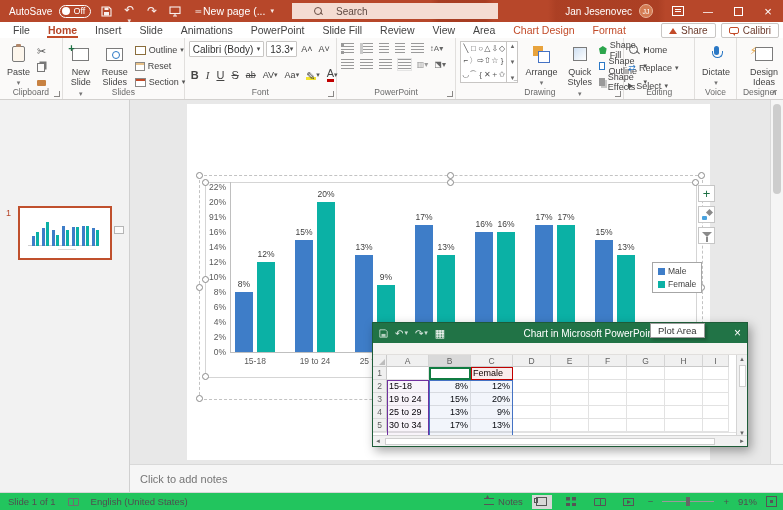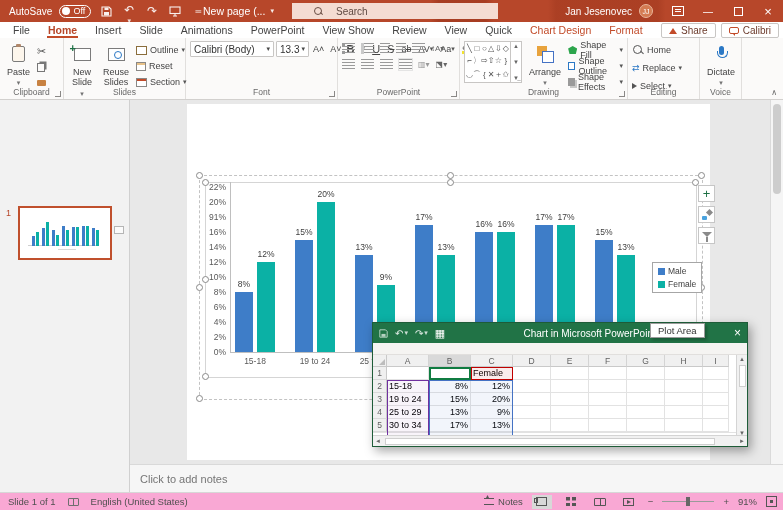--- a/index.html
+++ b/index.html
@@ -140,21 +140,21 @@
   .hscroll { position:absolute; left:0; bottom:0; width:374px; height:11px; background:#F1F1F1; border-top:1px solid #D4D4D4; display:flex; align-items:center; justify-content:space-between; font-size:6px; color:#666; padding:0 2px; }
   .hthumb { position:absolute; left:12px; top:2px; width:330px; height:7px; background:#fff; border:1px solid #CFCFCF; }
   .vsb { position:absolute; right:0; top:0; width:11px; height:82px; background:#F1F1F1; border-left:1px solid #D4D4D4; font-size:6px; color:#666; }
   .vsb .up { position:absolute; top:1px; left:0; right:0; text-align:center; }
   .vsb .dn { position:absolute; bottom:1px; left:0; right:0; text-align:center; }
   .vsb .vthumb { position:absolute; left:1.5px; top:10px; width:7px; height:22px; background:#fff; border:1px solid #CFCFCF; }
   .tooltip { position:absolute; left:650px; top:323px; background:#fff; border:1px solid #9b9b9b; box-shadow:2px 2px 3px rgba(0,0,0,.25); font-size:9.5px; color:#333; padding:1px 7px; z-index:30; }
 
   
   .notes { position:absolute; left:130px; top:464px; width:653px; height:28px; background:#F6F6F6; border-top:1px solid #D9D9D9; display:flex; align-items:center; padding-left:10px; color:#767676; font-size:11px; }
-  .statusbar { position:absolute; left:0; top:492px; width:783px; height:18px; background:#f9a8d4; border-top:1px solid #D7D7D7; display:flex; align-items:center; font-size:9.5px; color:#4f4f4f; }
+  .statusbar { position:absolute; left:0; top:492px; width:783px; height:18px; background:#22c55e; border-top:1px solid #D7D7D7; display:flex; align-items:center; font-size:9.5px; color:#4f4f4f; }
   .sb-left { display:flex; align-items:center; gap:12px; padding-left:8px; }
   .book-ic { width:11px; height:8px; border:1px solid #6f6f6f; border-radius:1px; position:relative; }
   .book-ic::after { content:""; position:absolute; left:4.5px; top:0; width:1px; height:6px; background:#6f6f6f; }
   .sb-right { position:absolute; right:6px; display:flex; align-items:center; gap:9px; }
   .notes-ic { width:10px; height:7px; border-top:1px solid #555; border-bottom:1px solid #555; position:relative; }
   .notes-ic::before { content:"▴"; position:absolute; left:2px; top:-7px; font-size:6px; color:#555; }
   .view-ic { width:20px; height:14px; display:grid; place-items:center; }
   .view-ic.sel { background:#D8D8D8; }
   .vi-normal { width:11px; height:9px; border:1px solid #555; position:relative; }
   .vi-normal::before { content:""; position:absolute; left:-3px; top:0; width:2px; height:3px; border:1px solid #555; }
@@ -225,24 +225,24 @@
     </div>
   </div>
 
   <div class="menubar" id="menubar">
       <div class="mtab">File</div>
       <div class="mtab active">Home</div>
       <div class="mtab">Insert</div>
       <div class="mtab">Slide</div>
       <div class="mtab">Animations</div>
       <div class="mtab">PowerPoint</div>
-      <div class="mtab">View Show</div>
+      <div class="mtab">Slide Fill</div>
       <div class="mtab">Review</div>
       <div class="mtab">View</div>
-      <div class="mtab">Quick</div>
+      <div class="mtab">Area</div>
       <div class="mtab contextual">Chart Design</div>
       <div class="mtab contextual">Format</div>
     </div>
   <div class="menu-right">
     <span class="mini-btn">
         <span class="share-ic"></span>
         <span>Share</span>
       </span>
     <span class="mini-btn">
         <span class="bubble-ic"></span>
@@ -302,21 +302,21 @@
         <span class="smallbtn">
             <span class="section-ic"></span>
             <span>Section</span>
             <span class="caret">▾</span>
           </span>
       </div>
       <div class="glabel">Slides</div>
     </div>
 
     <div class="rgroup" style="width:152px">
-      <div style="display:flex;gap:1px;width:100%">
+      <div style="display:flex;flex-direction:column;gap:10px;width:100%">
         <div style="display:flex;gap:2px;align-items:center">
           <span class="combo" style="width:84px">
               <span>Calibri (Body)</span>
               <span class="caret">▾</span>
             </span>
           <span class="combo" style="width:33px">
               <span>13.3</span>
               <span class="caret">▾</span>
             </span>
           <span class="fbtn" style="font-size:9px">A˄</span>
@@ -401,20 +401,27 @@
             <span>▼̲</span>
           </div>
       </div>
       <div class="bigbtn">
         <span class="ic20">
             <span class="arrange-ic"></span>
           </span>
         <span>Arrange</span>
           <span class="caret" style="color:#666">▾</span>
       </div>
+      <div class="bigbtn">
+        <span class="ic20">
+            <span class="qs-ic"></span>
+          </span>
+        <span>Quick Styles</span>
+          <span class="caret" style="color:#666">▾</span>
+      </div>
       <div class="smallrow" style="padding-top:2px">
         <span class="smallbtn">
             <span class="fill-ic"></span>
             <span>Shape Fill</span>
             <span class="caret">▾</span>
           </span>
         <span class="smallbtn">
             <span class="outline-ic"></span>
             <span>Shape Outline</span>
             <span class="caret">▾</span>
@@ -453,20 +460,29 @@
       <div class="bigbtn">
         <span class="ic20">
             <span class="mic-ic"></span>
           </span>
         <span>Dictate</span>
           <span class="caret" style="color:#666">▾</span>
       </div>
       <div class="glabel">Voice</div>
     </div>
 
+    <div class="rgroup" style="width:46px;border-right:none">
+      <div class="bigbtn">
+        <span class="ic20">
+            <span class="di-ic"></span>
+          </span>
+        <span style="width:40px">Design Ideas</span>
+      </div>
+      <div class="glabel">Designer</div>
+    </div>
     <span class="collapse">∧</span>
   </div>
 
   <div class="panel">
     <div class="thumb-num">1</div>
     <div class="thumb">
       <div class="mini-chart" id="mini-chart">
         <div class="mini-axis"></div>
           <div class="mini-x"></div>
       <div class="mini-bar" style="left: 4px; height: 9.6px; background: rgb(62, 125, 200);"></div>

